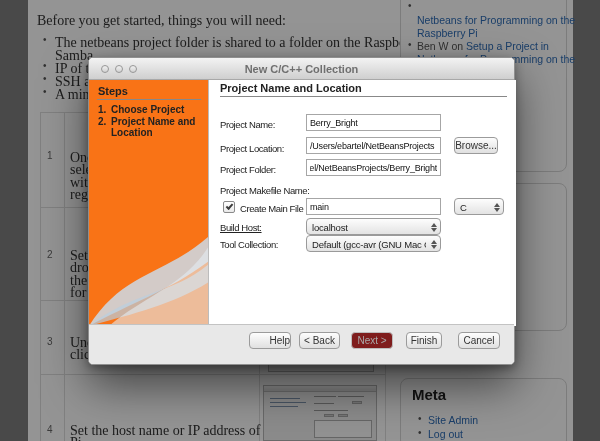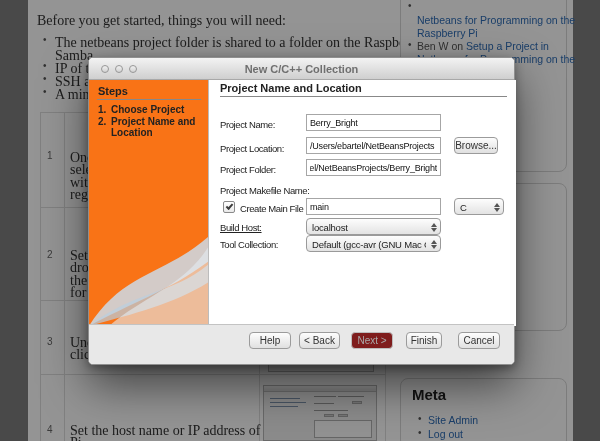--- a/index.html
+++ b/index.html
@@ -240,20 +240,20 @@
       <div class="combo" style="left:96px; top:155px; width:135px;">
         <span class="val">Default (gcc-avr (GNU Mac Co...</span>
         <span class="stepper">
             <i class="up"></i>
             <i class="dn"></i>
           </span>
       </div>
     </div>
 
     <div class="btnbar">
-      <button class="mac-btn" style="left:160px; top:7px; width:42px;">Help</button>
+      <button class="mac-btn" style="left:160px; top:7px; width:42px;text-align:right;">Help</button>
       <button class="mac-btn" style="left:210px; top:7px; width:41px;">&lt; Back</button>
       <button class="mac-btn disabled" style="left:262px; top:7px; width:42px;">Next &gt;</button>
       <button class="mac-btn" style="left:317px; top:7px; width:36px;">Finish</button>
       <button class="mac-btn" style="left:369px; top:7px; width:42px;">Cancel</button>
     </div>
   </div>
 </div>
 
 </body></html>

